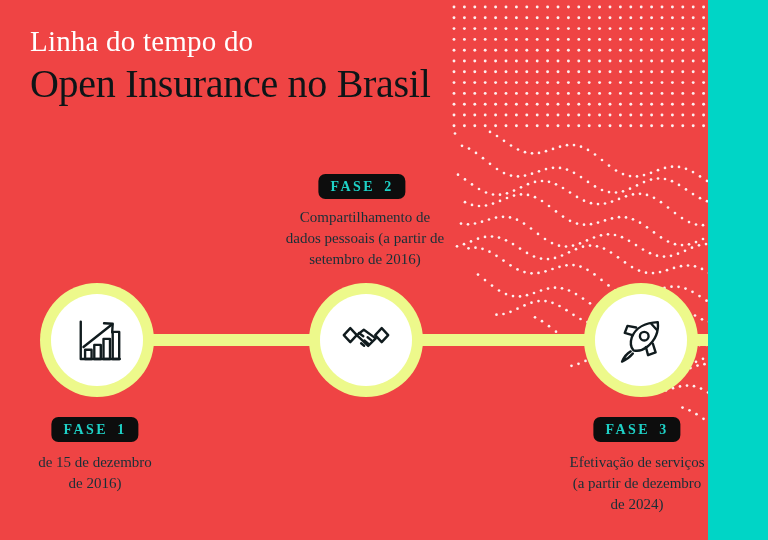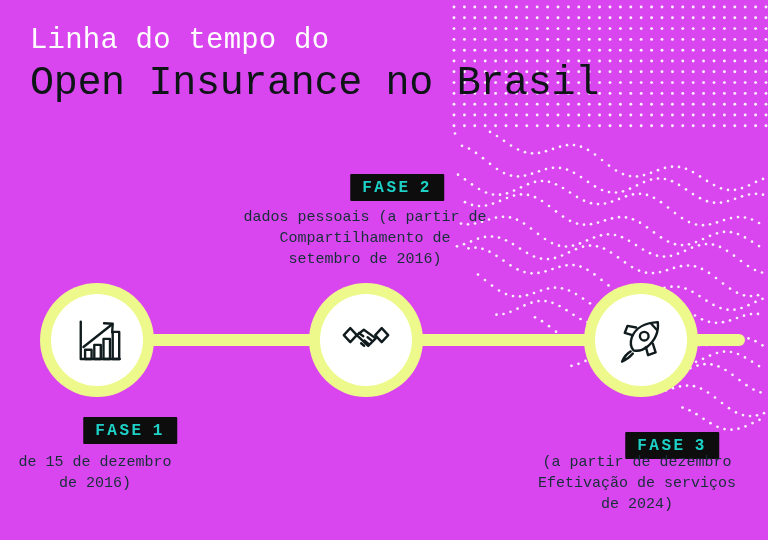--- a/index.html
+++ b/index.html
@@ -1,19 +1,19 @@
 <!DOCTYPE html>
 <html><head>
 <meta charset="utf-8">
 <style>
   html,body{margin:0;padding:0;background:#00d5c6;}
   .stage{
-    position:relative;width:768px;height:540px;overflow:hidden;
-    background:#d946ef;
-    font-family:Liberation Mono, monospace;
+    position:relative;width:708px;height:540px;overflow:hidden;
+    background:#ef4444;
+    font-family:Liberation Serif, serif;
   }
   
   #dot-field{position:absolute;left:0;top:0;pointer-events:none;}
   #dot-field circle{fill:#ffffff;opacity:.92;}
 
   
   .title-block{position:absolute;left:30px;top:24px;line-height:1.18;}
   .title-line1{font-size:29px;color:#ffffff;letter-spacing:.2px;}
   .title-line2{font-size:40px;color:#0d1517;margin-top:2px;letter-spacing:-.3px;}
 
@@ -30,27 +30,27 @@
     width:92px;height:92px;border-radius:50%;background:#ffffff;
     display:flex;align-items:center;justify-content:center;
   }
   .node-inner svg{display:block;}
   .node-1{left:40px;} .node-2{left:309px;} .node-3{left:584px;}
 
   
   .badge{
     position:absolute;transform:translateX(-50%);
     background:#0d0d0d;color:#1ed1c6;
-    font-size:16px;font-weight:bold;letter-spacing:2.5px;
-    padding:5px 12px 4px 12px;white-space:nowrap;border-radius:1px;margin-left:35px;
+    font-size:14px;font-weight:bold;letter-spacing:2.5px;
+    padding:5px 12px 4px 12px;white-space:nowrap;border-radius:7px;
   }
   .badge .badge-num{margin-left:9px;}
   .badge-1{left:95px;top:417px;}
   .badge-2{left:362px;top:174px;}
-  .badge-3{left:637px;top:432px;}
+  .badge-3{left:637px;top:417px;}
 
   
   .desc{
     position:absolute;transform:translateX(-50%);
     text-align:center;color:#173038;font-size:15px;line-height:1.4;
     white-space:nowrap;
   }
   .desc-1{left:95px;top:452px;}
   .desc-2{left:365px;top:207px;}
   .desc-3{left:637px;top:452px;}
@@ -917,22 +917,22 @@
     <div class="title-line1">Linha do tempo do</div>
     <div class="title-line2">Open Insurance no Brasil</div>
   </div>
 
   <div class="timeline-bar"></div>
 
   <div class="badge badge-2">
     <span>FASE</span><span class="badge-num">2</span>
   </div>
   <div class="desc desc-2">
+    <div>Compartilhamento de</div>
     <div>dados pessoais (a partir de</div>
-    <div>Compartilhamento de</div>
     <div>setembro de 2016)</div>
   </div>
 
   <div class="node node-1">
     <div class="node-inner">
       <svg width="52" height="52" viewBox="0 0 48 48">
         <g fill="none" stroke="#101b1e" stroke-width="2.2" stroke-linecap="round" stroke-linejoin="round">
           <path d="M9 7 L9 41.5 L45 41.5"></path>
           <rect x="13" y="33" width="6" height="8.5"></rect>
           <rect x="21.5" y="28.5" width="6" height="13"></rect>
@@ -981,18 +981,18 @@
   </div>
   <div class="desc desc-1">
     <div>de 15 de dezembro</div>
     <div>de 2016)</div>
   </div>
 
   <div class="badge badge-3">
     <span>FASE</span><span class="badge-num">3</span>
   </div>
   <div class="desc desc-3">
+    <div>Efetivação de serviços</div>
     <div>(a partir de dezembro</div>
-    <div>Efetivação de serviços</div>
     <div>de 2024)</div>
   </div>
 
 </div>
 
 </body></html>

